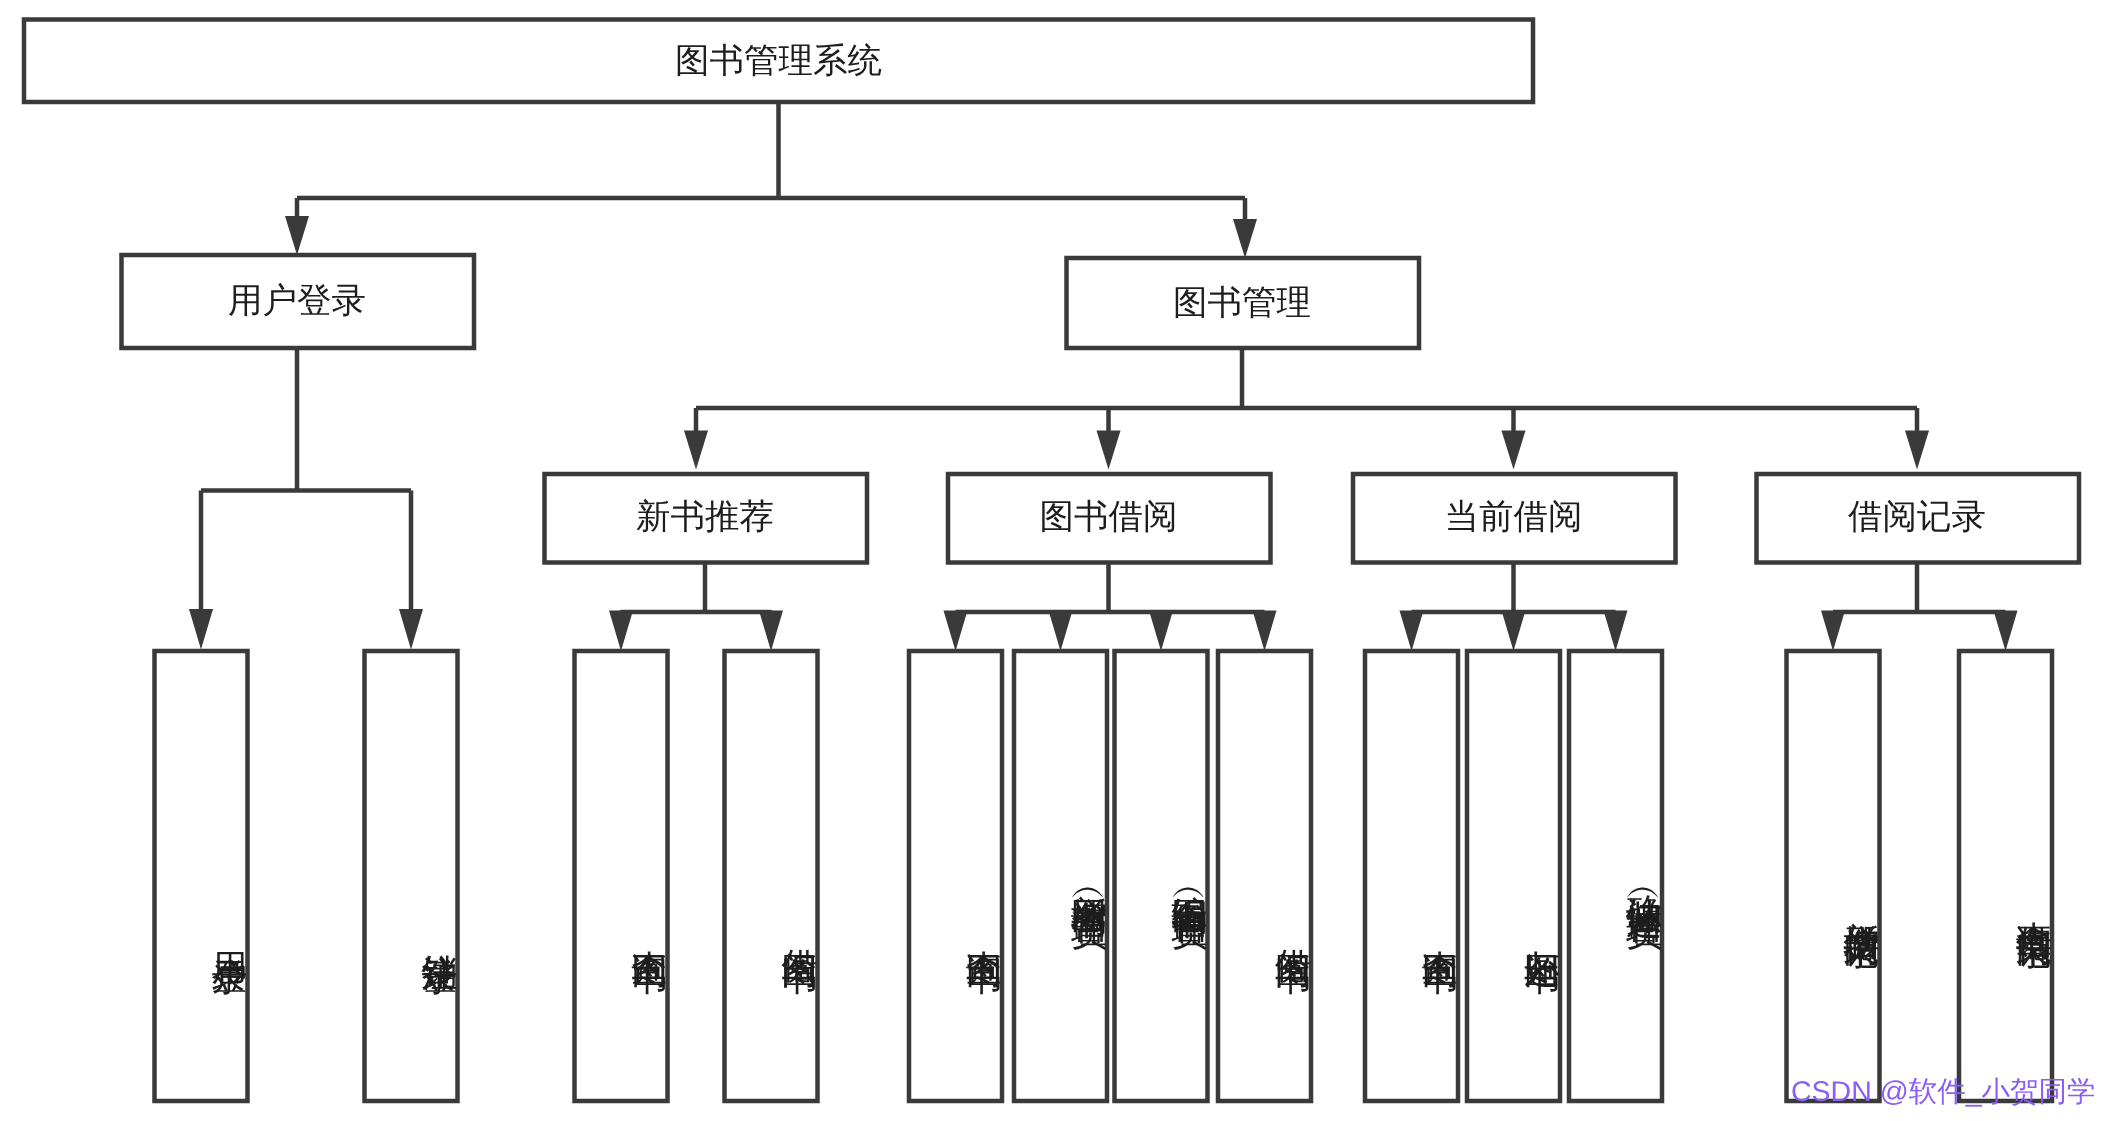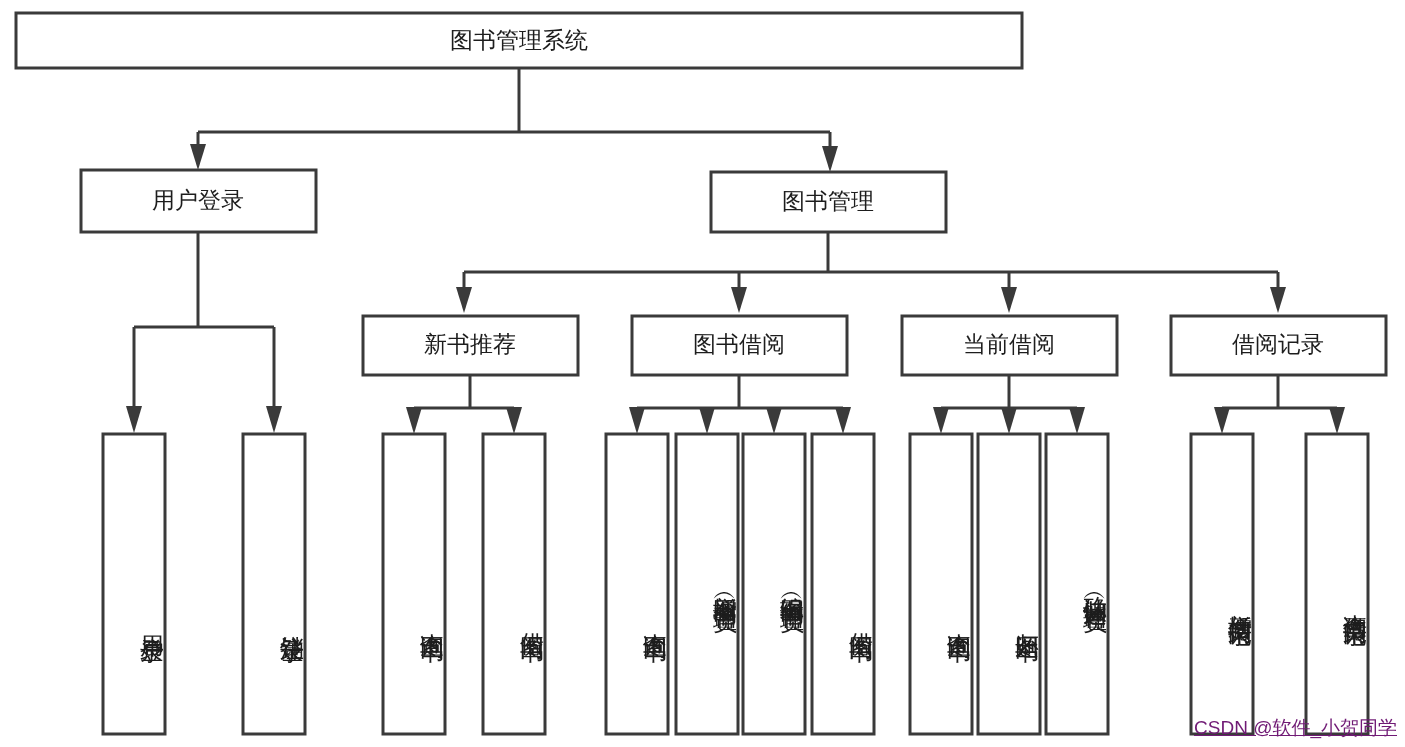--- a/index.html
+++ b/index.html
@@ -8,22 +8,22 @@
   svg.diagram{position:absolute;left:0;top:0;width:1405px;height:747px;}
   .node-box{fill:#ffffff;stroke:#3a3a3a;stroke-width:3;}
   .link{stroke:#3a3a3a;stroke-width:3;fill:none;}
   .arrow-head{fill:#3a3a3a;stroke:none;}
   .node-label{font-family:"Liberation Sans","DejaVu Sans",sans-serif;fill:#1d1d1d;font-size:23px;text-anchor:middle;dominant-baseline:middle;}
   .vtext{position:absolute;writing-mode:vertical-rl;text-orientation:upright;
          font-family:"Liberation Sans","DejaVu Sans",sans-serif;
          font-size:24px;line-height:1.08;color:#1d1d1d;letter-spacing:2px;
          display:flex;align-items:flex-start;justify-content:center;
          white-space:nowrap;pointer-events:none;}
-  .watermark{position:absolute;right:8px;bottom:6px;font-size:19px;color:#701a75;
-             font-family:"Liberation Sans","DejaVu Sans",sans-serif;white-space:nowrap;text-decoration:underline;}
+  .watermark{position:absolute;right:8px;bottom:6px;font-size:19px;color:#8b5cf6;
+             font-family:"Liberation Sans","DejaVu Sans",sans-serif;white-space:nowrap;}
 </style>
 </head>
 <body>
 
 <div id="stage">
 
   <svg class="diagram" viewBox="0 0 1405 747">
 
     <rect class="node-box" x="16" y="13" width="1006" height="55"></rect>
     <text class="node-label" x="519" y="42">图书管理系统</text>

